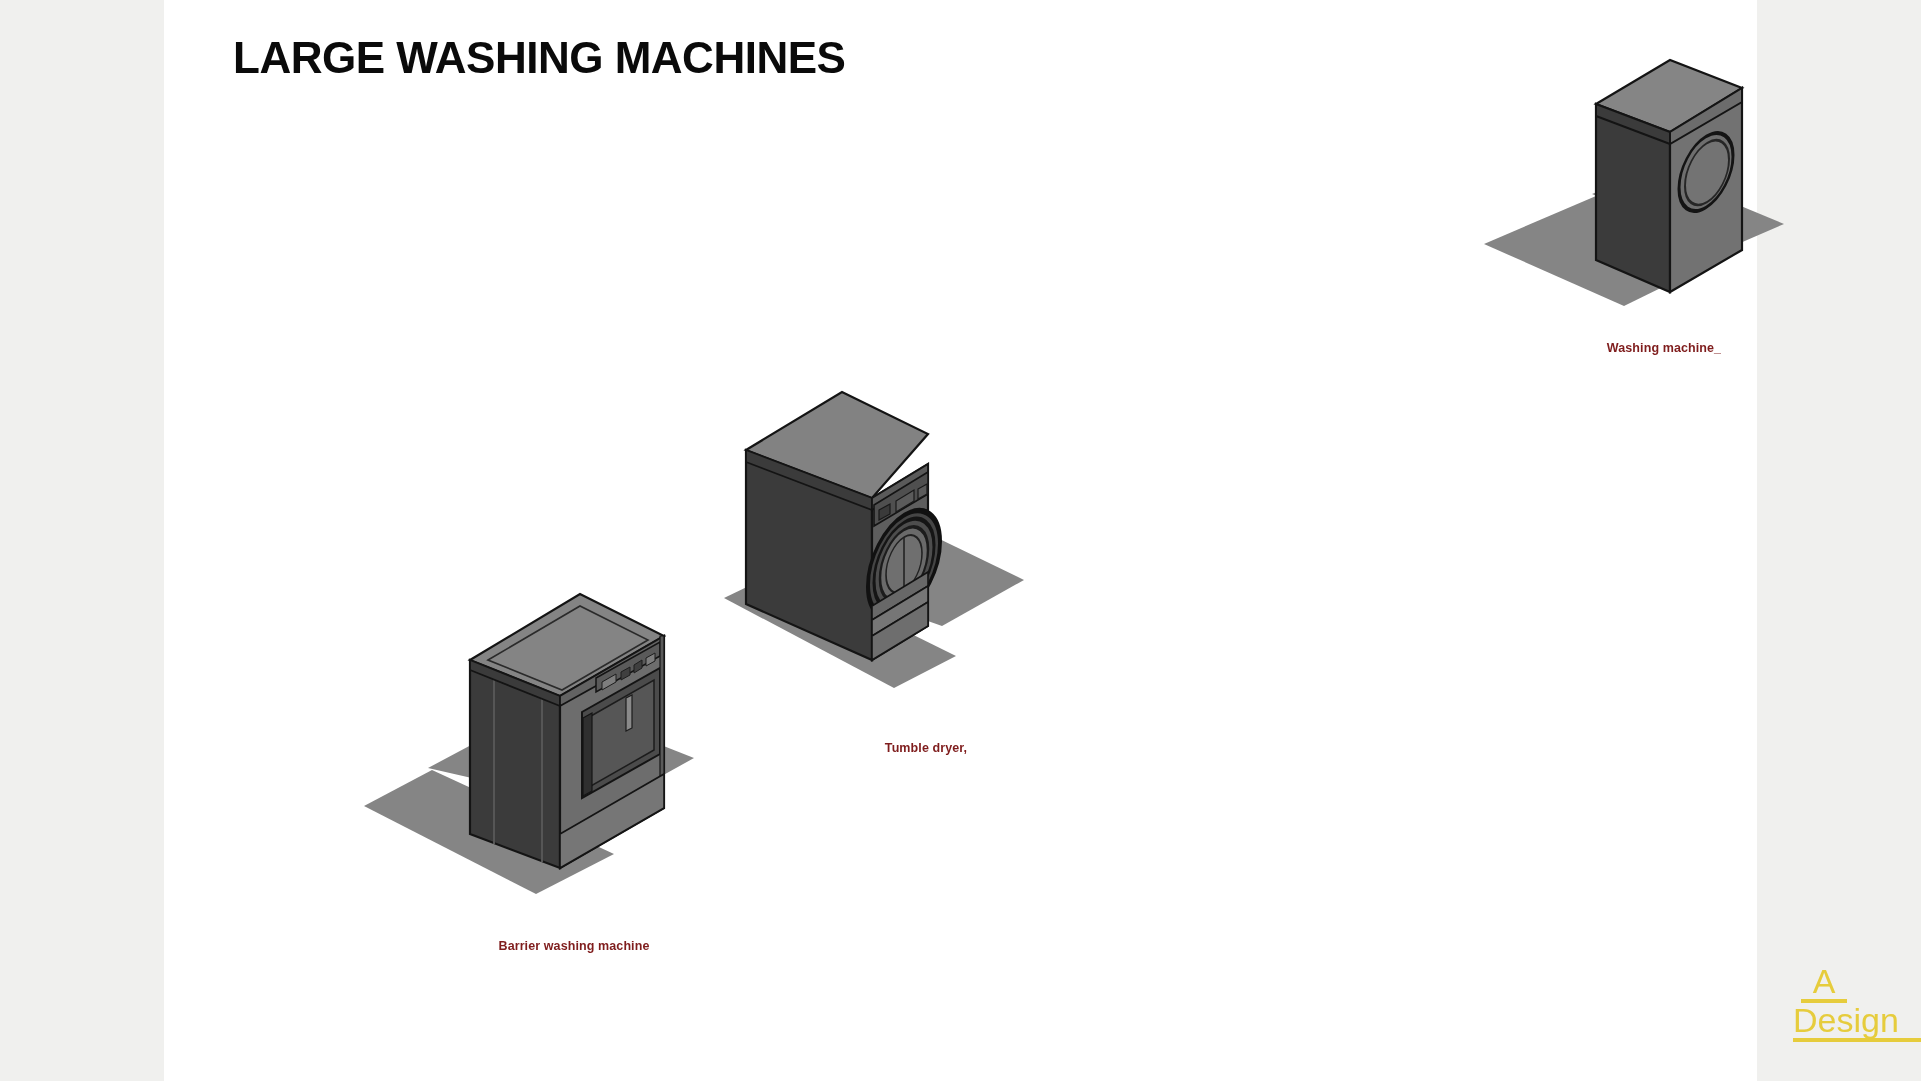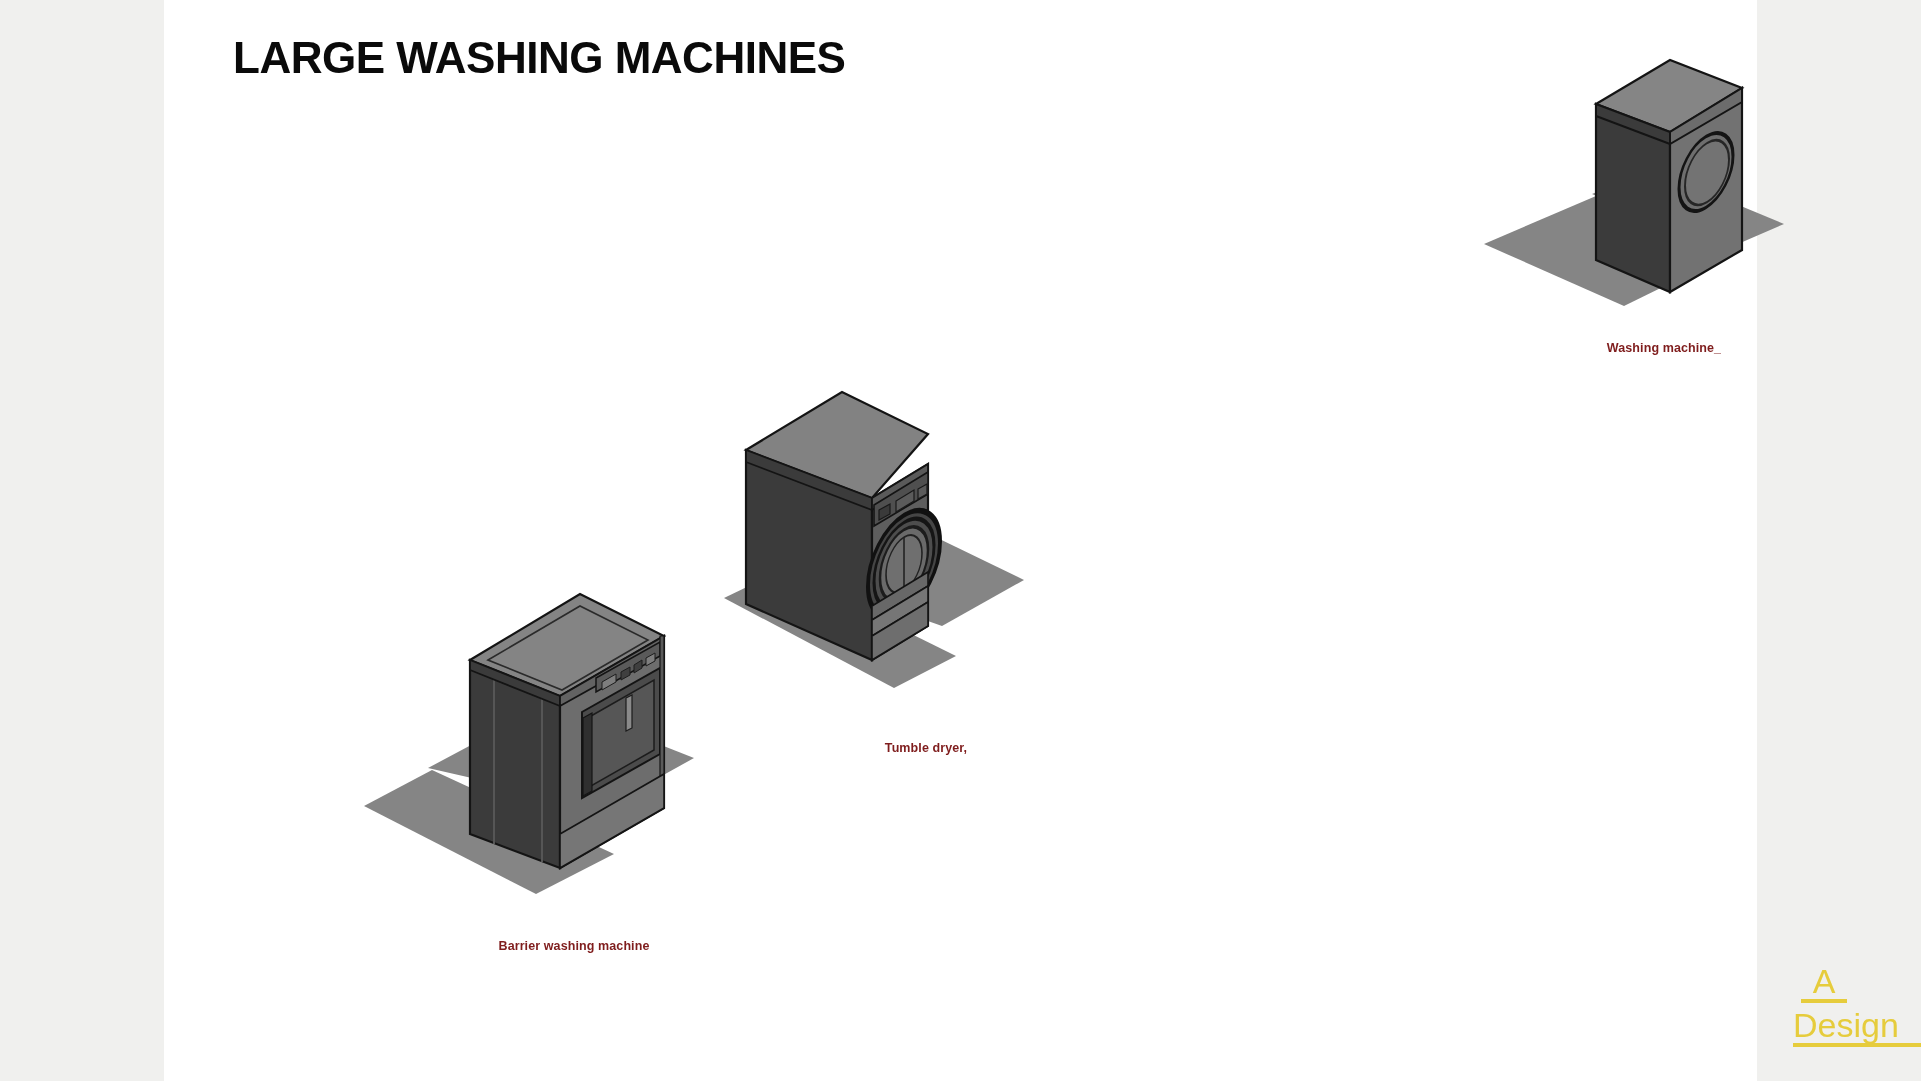--- a/index.html
+++ b/index.html
@@ -85,21 +85,20 @@
   #watermark .wm-a {
     display: block;
     text-align: center;
     width: 46px;
     margin-left: 8px;
     border-bottom: 4px solid #e6cc3c;
     padding-bottom: 1px;
   }
   #watermark .wm-design {
     display: block;
-    margin-top: 5px;
     border-bottom: 4px solid #e6cc3c;
     padding-bottom: 1px;
     white-space: nowrap;
   }
 </style>
 </head>
 <body>
 
 <div id="page-root">
 

